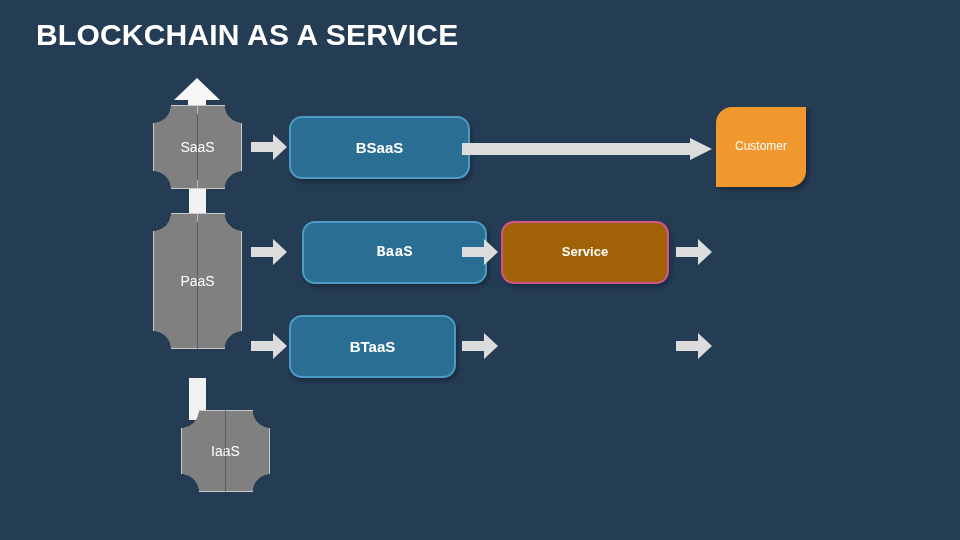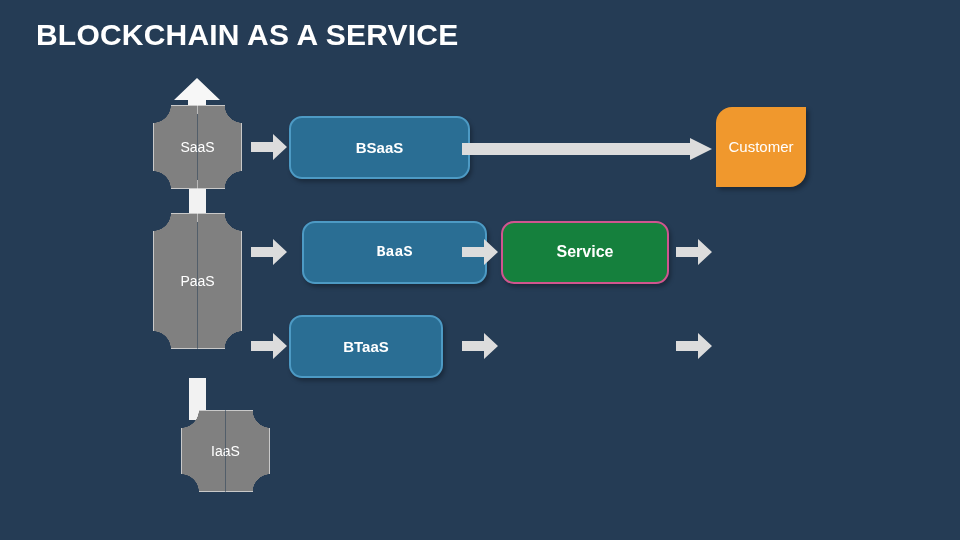--- a/index.html
+++ b/index.html
@@ -66,33 +66,33 @@
     background: #2a6e94;
     border: 2px solid #4d9ac4;
     border-radius: 13px;
     font-size: 15px;
     font-weight: bold;
     box-shadow: 2px 3px 4px rgba(0,0,0,0.30);
   }
 
   
   .magenta-box {
-    background: #15803d;
+    background: #a16207;
     border: 2px solid #d0558f;
     border-radius: 13px;
-    font-size: 16px;
+    font-size: 13px;
     font-weight: bold;
     box-shadow: 2px 3px 4px rgba(0,0,0,0.30);
   }
 
   
   .orange-box {
     background: #f0982d;
     border: none;
-    font-size: 15px;
+    font-size: 12px;
     font-weight: normal;
     border-radius: 16px 0 16px 0;
     box-shadow: 3px 3px 4px rgba(0,0,0,0.30);
   }
 
   
   
   .v-connector {
     position: absolute;
     background: #f2f2f2;
@@ -156,21 +156,21 @@
   </div>
 
   <div class="node blue-box" style="left:289px; top:116px; width:181px; height:63px;">
     <span>BSaaS</span>
   </div>
 
   <div class="node blue-box" style="left:302px; top:221px; width:185px; height:63px;font-family:Liberation Mono, monospace;">
     <span>BaaS</span>
   </div>
 
-  <div class="node blue-box" style="left:289px; top:315px; width:154px; height:63px;">
+  <div class="node blue-box" style="left:289px; top:315px; width:167px; height:63px;">
     <span>BTaaS</span>
   </div>
 
   <div class="block-arrow" style="left:462px; top:138px; width:250px; height:22px;">
     <svg width="250" height="22" viewBox="0 0 250 22">
       <polygon points="0,5 228,5 228,0 250,11 228,22 228,17 0,17" fill="#dcdcdc"></polygon>
     </svg>
   </div>
 
   <div class="block-arrow" style="left:462px; top:239px; width:36px; height:26px;">

